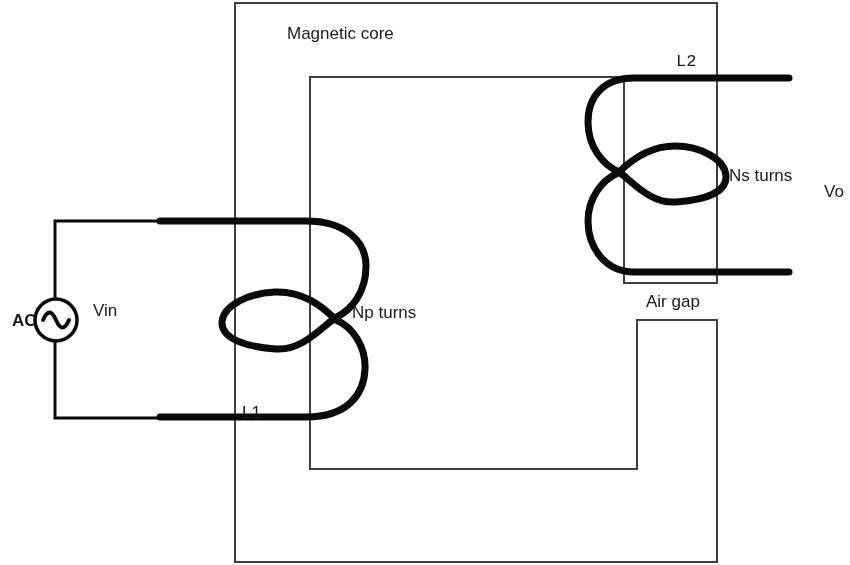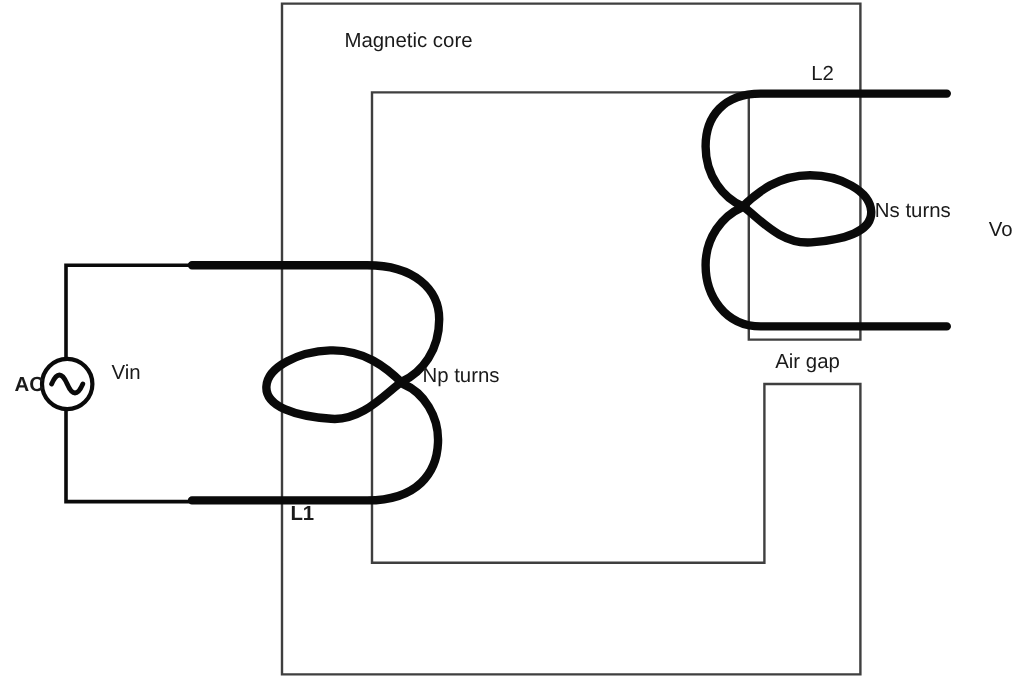--- a/index.html
+++ b/index.html
@@ -22,28 +22,28 @@
   }
   .lbl {
     position: absolute;
     font-size: 17px;
     line-height: 21px;
     color: #1a1a1a;
     white-space: nowrap;
     user-select: none;
   }
   .lbl-magnetic-core { left: 287px; top: 23px; }
-  .lbl-l2           { left: 676px; top: 51px; }
+  .lbl-l2           { left: 676px; top: 51px; font-family: Liberation Mono, monospace; }
   .lbl-vo           { left: 824px; top: 166px; margin-top: 15px; }
   .lbl-ns-turns     { left: 729px; top: 165px; text-align: right; }
   .lbl-air-gap      { left: 646px; top: 291px; }
   .lbl-np-turns     { left: 352px; top: 302px; text-align: center; }
   .lbl-vin          { left: 93px;  top: 300px; }
   .lbl-ac           { left: 12px;  top: 310px; font-weight: bold; }
-  .lbl-l1           { left: 242px; top: 417px; font-weight: bold; }
+  .lbl-l1           { left: 242px; top: 402px; }
 </style>
 </head>
 <body>
 
 <div id="stage">
 
   <svg width="850" height="565" viewBox="0 0 850 565">
 
     <path d="M 235 3 L 717 3 L 717 283 L 624 283 L 624 77 L 310 77 L 310 469
              L 637 469 L 637 320 L 717 320 L 717 562 L 235 562 Z" fill="none" stroke="#3f3f3f" stroke-width="2" stroke-linejoin="miter"></path>

